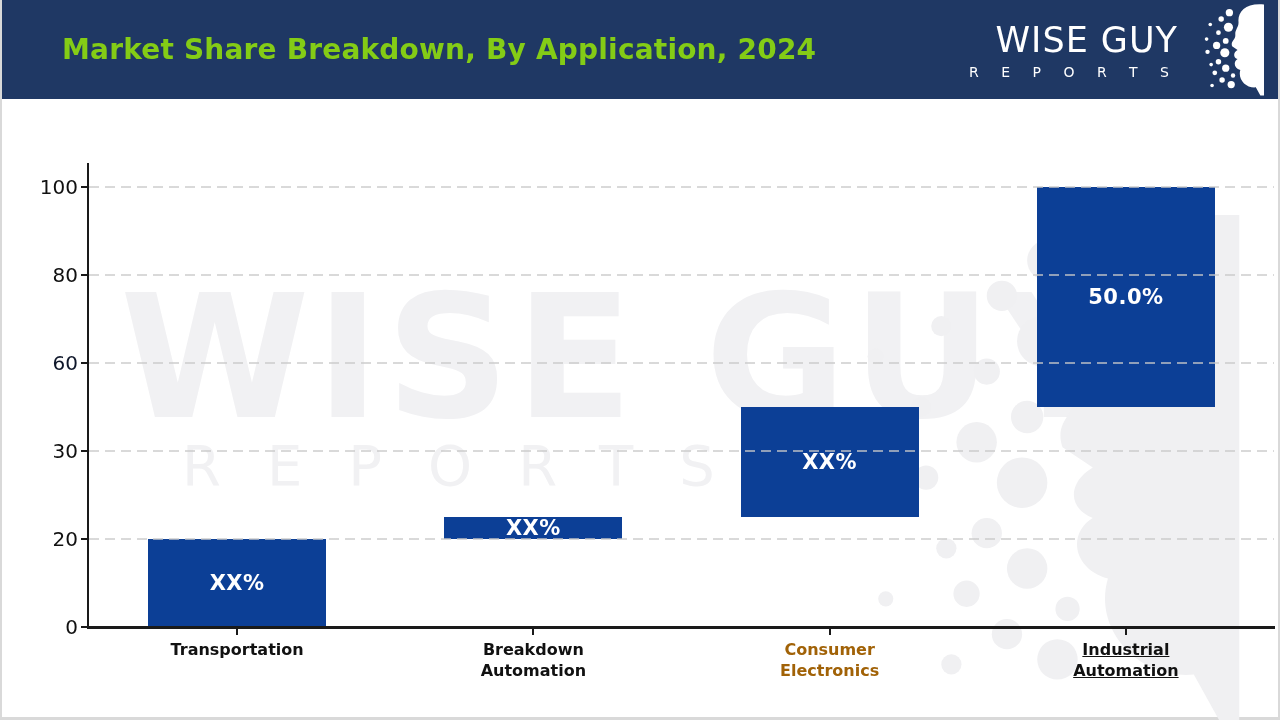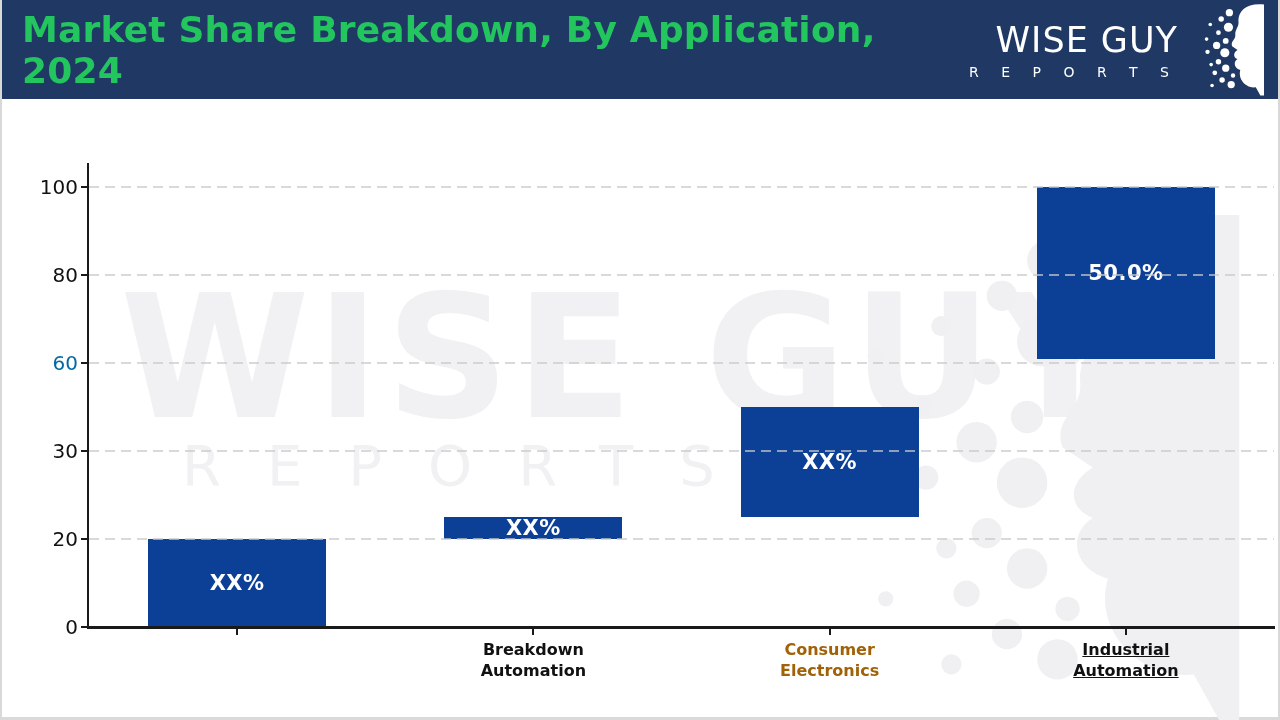--- a/index.html
+++ b/index.html
@@ -10,21 +10,21 @@
     position: relative; width: 1280px; height: 720px; background: #ffffff;
     border-left: 2px solid #d9d9d9; border-right: 2px solid #d9d9d9; border-bottom: 3px solid #d9d9d9;
   }
 
   
   .header {
     position: absolute; left: 0; top: 0; width: 100%; height: 99px;
     background: #1f3864; display: flex; align-items: center; justify-content: space-between;
     padding: 0 14px 0 20px;
   }
-  .title { color: #22c55e; font-size: 36px; font-weight: 700; letter-spacing: 0.2px; }
+  .title { color: #84cc16; font-size: 28px; font-weight: 700; letter-spacing: 0.2px; margin-left: 40px; }
   .brand { display: flex; align-items: center; gap: 4px; height: 100%; }
   .brand-text { text-align: right; color: #ffffff; line-height: 1; margin-top: 2px; }
   .brand-word { font-size: 35px; font-weight: 500; letter-spacing: 1px; }
   .brand-sub  { font-size: 14px; font-weight: 400; letter-spacing: 9px; margin-top: 7px; margin-left: 4px; white-space: nowrap; }
   .brand-head { width: 82px; height: 92px; }
 
   
   .watermark { position: absolute; z-index: 0; color: #f1f1f3; user-select: none; }
   .wm-line1 { position: absolute; left: 118px; top: 272px; font-size: 172px; font-weight: 600; letter-spacing: 6px; line-height: 1; white-space: nowrap; }
   .wm-line2 { position: absolute; left: 180px; top: 438px; font-size: 56px; font-weight: 500; letter-spacing: 46px; line-height: 1; white-space: nowrap; }
@@ -123,46 +123,47 @@
     <div class="spine-y"></div>
     <div class="spine-x"></div>
   <div class="ytick-label" style="left: 32px; top: 615px; color: rgb(17, 17, 17);">0</div>
       <div class="ytick-mark" style="left: 79px; top: 626px;"></div>
       <div class="ytick-label" style="left: 32px; top: 527px; color: rgb(17, 17, 17);">20</div>
       <div class="ytick-mark" style="left: 79px; top: 538px;"></div>
       <div class="gridline" style="left: 87px; width: 1185px; top: 538px;"></div>
       <div class="ytick-label" style="left: 32px; top: 439px; color: rgb(17, 17, 17);">30</div>
       <div class="ytick-mark" style="left: 79px; top: 450px;"></div>
       <div class="gridline" style="left: 87px; width: 1185px; top: 450px;"></div>
-      <div class="ytick-label" style="left: 32px; top: 351px; color: #0369a1;">60</div>
+      <div class="ytick-label" style="left: 32px; top: 351px; color: #0f172a;">60</div>
       <div class="ytick-mark" style="left: 79px; top: 362px;"></div>
       <div class="gridline" style="left: 87px; width: 1185px; top: 362px;"></div>
       <div class="ytick-label" style="left: 32px; top: 263px; color: rgb(17, 17, 17);">80</div>
       <div class="ytick-mark" style="left: 79px; top: 274px;"></div>
       <div class="gridline" style="left: 87px; width: 1185px; top: 274px;"></div>
       <div class="ytick-label" style="left: 32px; top: 175px; color: rgb(17, 17, 17);">100</div>
       <div class="ytick-mark" style="left: 79px; top: 186px;"></div>
       <div class="gridline" style="left: 87px; width: 1185px; top: 186px;"></div>
       <div class="bar" style="left: 146.125px; top: 539px; width: 178px; height: 88px; background: rgb(12, 63, 150);">
         <span class="bar-label" style="color: rgb(255, 255, 255);">XX%</span>
       </div>
       <div class="xtick-mark" style="left: 234.125px;"></div>
+      <div class="xtick-label" style="left: 125.125px; color: rgb(17, 17, 17);">Transportation</div>
       <div class="bar" style="left: 442.375px; top: 517px; width: 178px; height: 22px; background: rgb(12, 63, 150);">
         <span class="bar-label" style="color: rgb(255, 255, 255);">XX%</span>
       </div>
       <div class="xtick-mark" style="left: 530.375px;"></div>
       <div class="xtick-label" style="left: 421.375px; color: rgb(17, 17, 17);">Breakdown
 Automation</div>
       <div class="bar" style="left: 738.625px; top: 407px; width: 178px; height: 110px; background: rgb(12, 63, 150);">
         <span class="bar-label" style="color: rgb(255, 255, 255);">XX%</span>
       </div>
       <div class="xtick-mark" style="left: 826.625px;"></div>
       <div class="xtick-label" style="left: 717.625px; color: #a16207;">Consumer
 Electronics</div>
-      <div class="bar" style="left: 1034.88px; top: 187px; width: 178px; height: 172px; background: rgb(12, 63, 150);">
+      <div class="bar" style="left: 1034.88px; top: 187px; width: 178px; height: 220px; background: rgb(12, 63, 150);">
         <span class="bar-label" style="color: rgb(255, 255, 255);">50.0%</span>
       </div>
       <div class="xtick-mark" style="left: 1122.88px;"></div>
       <div class="xtick-label" style="left: 1013.88px; color: rgb(17, 17, 17); text-decoration: underline;">Industrial
 Automation</div>
     </div>
 
 </div>
 
 </body></html>

